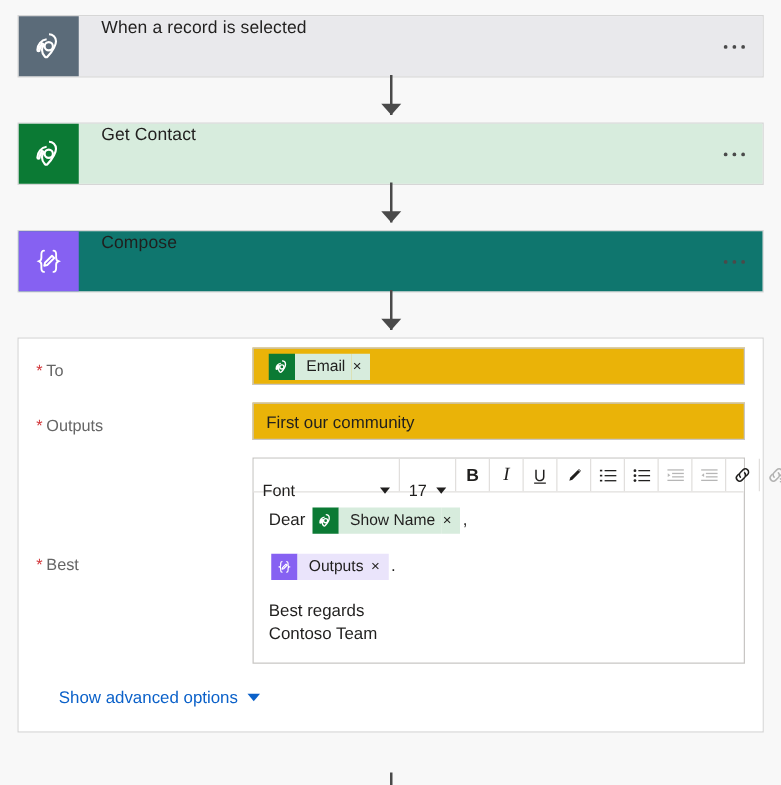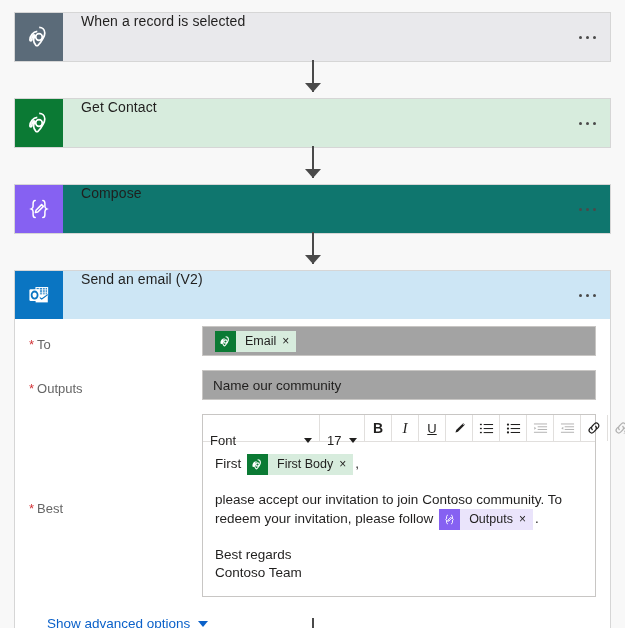--- a/index.html
+++ b/index.html
@@ -133,21 +133,21 @@
   .req {
     color: #d13438;
     margin-right: 3px;
   }
   .form-control {
     flex: 1 1 auto;
     min-width: 0;
   }
   .text-input {
     border: 1px solid #c8c6c4;
-    background: #a3a3a3;
+    background: #eab308;
     min-height: 30px;
     box-sizing: border-box;
     display: flex;
     align-items: center;
     padding: 0 10px;
     font-size: 13.5px;
     color: #201f1e;
   }
 
   
@@ -325,38 +325,20 @@
           <i></i>
           <i></i>
         </div>
     </div>
   </div>
 
   <div class="connector" style="top:232px; height:32px;"></div>
   <div class="arrow-head" style="top:255px;"></div>
 
   <div class="card step-blue" style="top:270px;">
-    <div class="card-head">
-      <div class="card-icon">
-        <svg width="26" height="26" viewBox="0 0 26 26" aria-hidden="true">
-          <rect x="10" y="5.6" width="11.6" height="8.2" fill="none" stroke="#ffffff" stroke-width="1.1"></rect>
-          <path d="M10 7.9h11.6M10 10.2h11.6M10 12.1h11.6M13.3 5.6v8.2M16.6 5.6v8.2M19.2 5.6v8.2" stroke="#ffffff" stroke-width="0.9" fill="none"></path>
-          <path d="M9.6 12.6h12.2v7.8H9.6z" fill="#ffffff"></path>
-          <path d="M9.6 12.6l6.1 4.4 6.1-4.4" fill="none" stroke="#0a75c2" stroke-width="1.1"></path>
-          <rect x="3.4" y="7.2" width="10.4" height="11.8" rx="1.2" fill="#ffffff"></rect>
-          <ellipse cx="8.6" cy="13.1" rx="3" ry="3.6" fill="none" stroke="#0a75c2" stroke-width="1.8"></ellipse>
-        </svg>
-      </div>
-      <div class="card-title">Send an email (V2)</div>
-      <div class="ellipsis-btn">
-          <i></i>
-          <i></i>
-          <i></i>
-        </div>
-    </div>
 
     <div class="card-body">
 
       
       <div class="form-row">
         <div class="form-label">
           <span class="req">*</span><span>To</span>
         </div>
         <div class="form-control">
           <div class="text-input">
@@ -373,21 +355,21 @@
           </div>
         </div>
       </div>
 
       
       <div class="form-row">
         <div class="form-label">
           <span class="req">*</span><span>Outputs</span>
         </div>
         <div class="form-control">
-          <div class="text-input" title="Specify the subject of the mail">Name our community</div>
+          <div class="text-input" title="Specify the subject of the mail">First our community</div>
         </div>
       </div>
 
       
       <div class="form-row">
         <div class="form-label">
           <span class="req">*</span><span>Best</span>
         </div>
         <div class="form-control">
           <div class="rte">
@@ -490,35 +472,34 @@
 
               <div class="tb-btn">
                 <svg width="17" height="15" viewBox="0 0 18 16" aria-hidden="true">
                   <path d="M5.6 4.2L2 8l3.6 3.8M12.4 4.2L16 8l-3.6 3.8M10.4 3.2L7.6 12.8" fill="none" stroke="#201f1e" stroke-width="1.2" stroke-linecap="round" stroke-linejoin="round"></path>
                 </svg>
               </div>
             </div>
 
             <div class="rte-content">
               <p>
-                <span>First</span>
+                <span>Dear</span>
                 <span class="token token-green">
                   <span class="token-ico">
                     <svg width="13" height="13" viewBox="0 0 26 26" aria-hidden="true">
                       <path d="M13.2 3.4c3.1 0 5.6 2.3 5.6 5.6 0 1.6-.6 3.3-1.6 5.2-1.5 2.9-3.4 5.4-5.2 7.1-.6.6-1.5.6-2.1 0-1.4-1.4-2.3-3.3-2.3-5.3 0-1.4.4-2.6 1.2-3.6.3-.4.2-.9-.2-1.2-.4-.3-.9-.2-1.2.2C6.3 12.7 5.7 14.4 5.7 16c0 .5-.4.9-.9.9-.5 0-.9-.4-.9-.9 0-4.4 3.2-8 7.4-8.6" fill="none" stroke="#ffffff" stroke-width="2.2"></path>
                       <circle cx="13" cy="13" r="3.3" fill="none" stroke="#ffffff" stroke-width="2.2"></circle>
                     </svg>
                   </span>
-                  <span class="token-label">First Body</span>
+                  <span class="token-label">Show Name</span>
                   <span class="token-x">×</span>
                 </span><span>,</span>
               </p>
 
               <p>
-                <span>please accept our invitation to join Contoso community. To redeem your invitation, please follow</span>
                 <span class="token token-purple">
                   <span class="token-ico">
                     <svg width="13" height="13" viewBox="0 0 26 26" aria-hidden="true">
                       <path d="M9.2 4.5C7.4 4.5 7.1 6 7.1 7.6v2.6c0 1.3-.5 2.3-1.8 2.8 1.3.5 1.8 1.5 1.8 2.8v2.6c0 1.6.3 3.1 2.1 3.1" fill="none" stroke="#ffffff" stroke-width="1.9" stroke-linecap="round"></path>
                       <path d="M16.8 4.5c1.8 0 2.1 1.5 2.1 3.1v2.6c0 1.3.5 2.3 1.8 2.8-1.3.5-1.8 1.5-1.8 2.8v2.6c0 1.6-.3 3.1-2.1 3.1" fill="none" stroke="#ffffff" stroke-width="1.9" stroke-linecap="round"></path>
                       <path d="M15.6 8.6l1.8 1.8-5.6 5.6-2.4.6.6-2.4z" fill="none" stroke="#ffffff" stroke-width="1.9" stroke-linejoin="round"></path>
                     </svg>
                   </span>
                   <span class="token-label">Outputs</span>
                   <span class="token-x">×</span>

